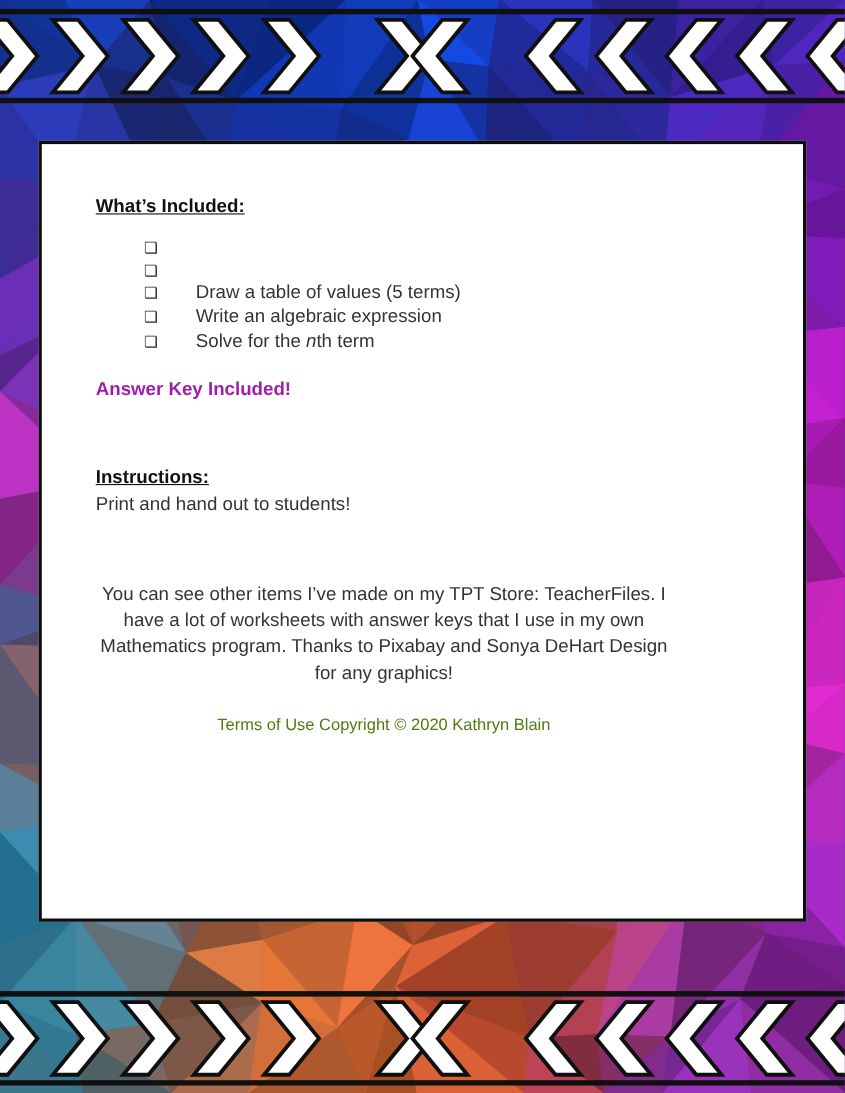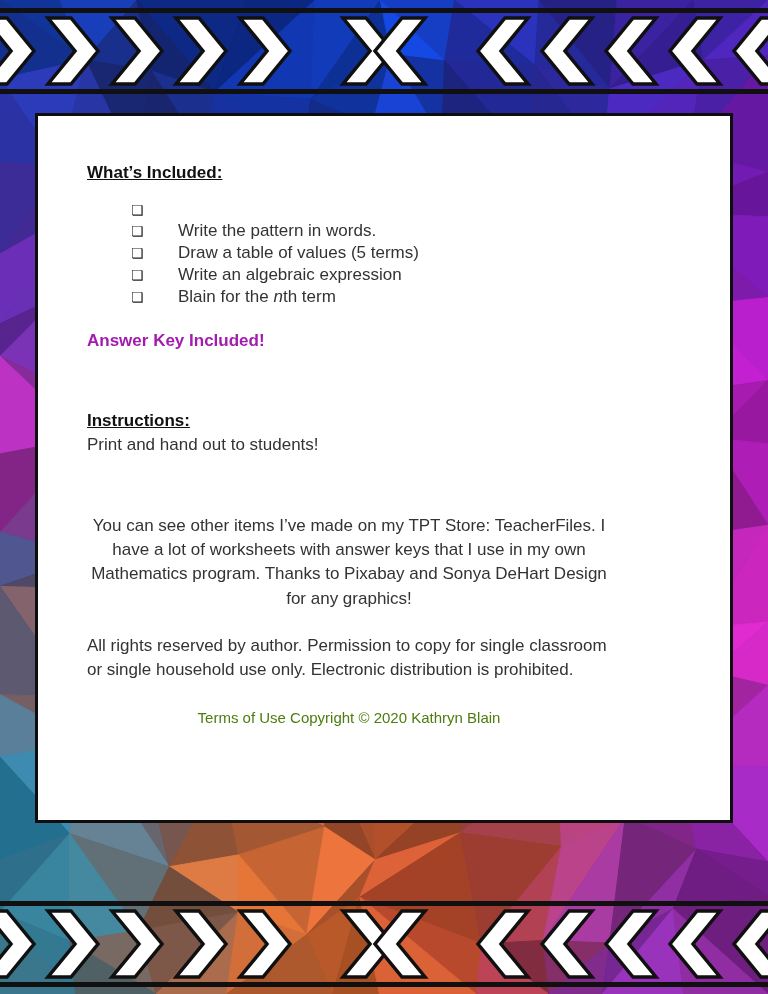--- a/index.html
+++ b/index.html
@@ -6,21 +6,21 @@
   body{
     width:768px;height:994px;position:relative;overflow:hidden;
     font-family:"Liberation Sans","DejaVu Sans",sans-serif;
     background:#1c1c3a;
   }
   #bg{position:absolute;left:0;top:0;display:block;}
   .band{position:absolute;left:0;width:768px;height:86px;}
   #band-top{top:8px;}
   #band-bottom{top:901px;}
   #card{
-    position:absolute;left:35px;top:113px;width:698px;height:710px;
+    position:absolute;left:35px;top:128px;width:698px;height:710px;
     box-sizing:border-box;background:#ffffff;border:3px solid #0e0e0e;
     padding:45px 119px 0 49px;color:#333333;font-size:17px;line-height:1.42;
   }
   .heading{font-weight:bold;color:#111111;text-decoration:underline;}
   #intro{margin-top:18px;}
   #included-list{margin:15px 0 0 44px;}
   .li{display:flex;line-height:1.18;margin:2px 0;}
   .bullet{flex:0 0 47px;font-size:14px;color:#222222;padding-top:2px;}
   #answer-key{margin-top:22px;font-weight:bold;color:#a21caf;}
   #instructions-heading{margin-top:56px;}
@@ -327,34 +327,32 @@
   </svg>
 
 <div id="card">
   <div class="heading">What’s Included:</div>
   <div id="included-list">
       <div class="li">
         <span class="bullet">❏</span>
       </div>
       <div class="li">
         <span class="bullet">❏</span>
-        <span><span>Write the pattern in words.</span></span>
       </div>
       <div class="li">
         <span class="bullet">❏</span>
         <span><span>Draw a table of values (5 terms)</span></span>
       </div>
       <div class="li">
         <span class="bullet">❏</span>
         <span><span>Write an algebraic expression</span></span>
       </div>
       <div class="li">
         <span class="bullet">❏</span>
-        <span><span>Blain for the </span><i>n</i><span>th term</span></span>
+        <span><span>Solve for the </span><i>n</i><span>th term</span></span>
       </div>
     </div>
   <div id="answer-key">Answer Key Included!</div>
   <div id="instructions-heading" class="heading">Instructions:</div>
   <div id="instructions-text">Print and hand out to students!</div>
   <div id="tpt-paragraph">You can see other items I’ve made on my TPT Store: TeacherFiles. I have a lot of worksheets with answer keys that I use in my own Mathematics program. Thanks to Pixabay and Sonya DeHart Design  for any graphics!</div>
-  <div id="rights-paragraph">All rights reserved by author. Permission to copy for single classroom or single household use only. Electronic distribution is prohibited.</div>
   <div id="terms-footer">Terms of Use Copyright © 2020 Kathryn Blain</div>
 </div>
 
 </body></html>

